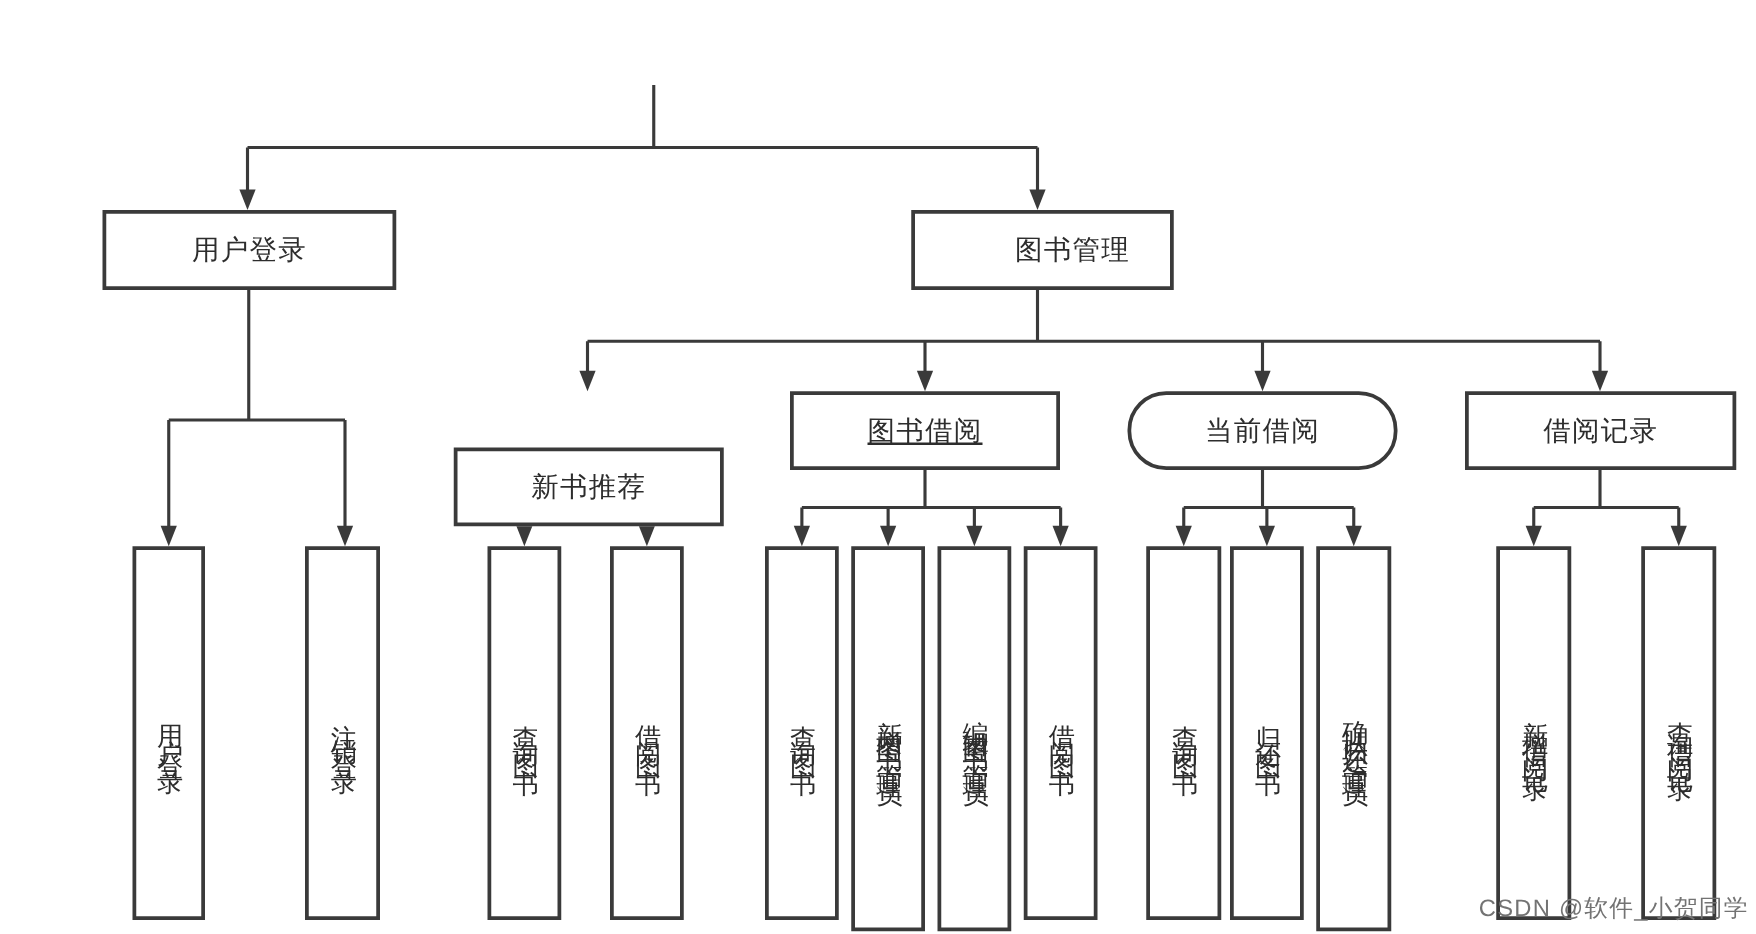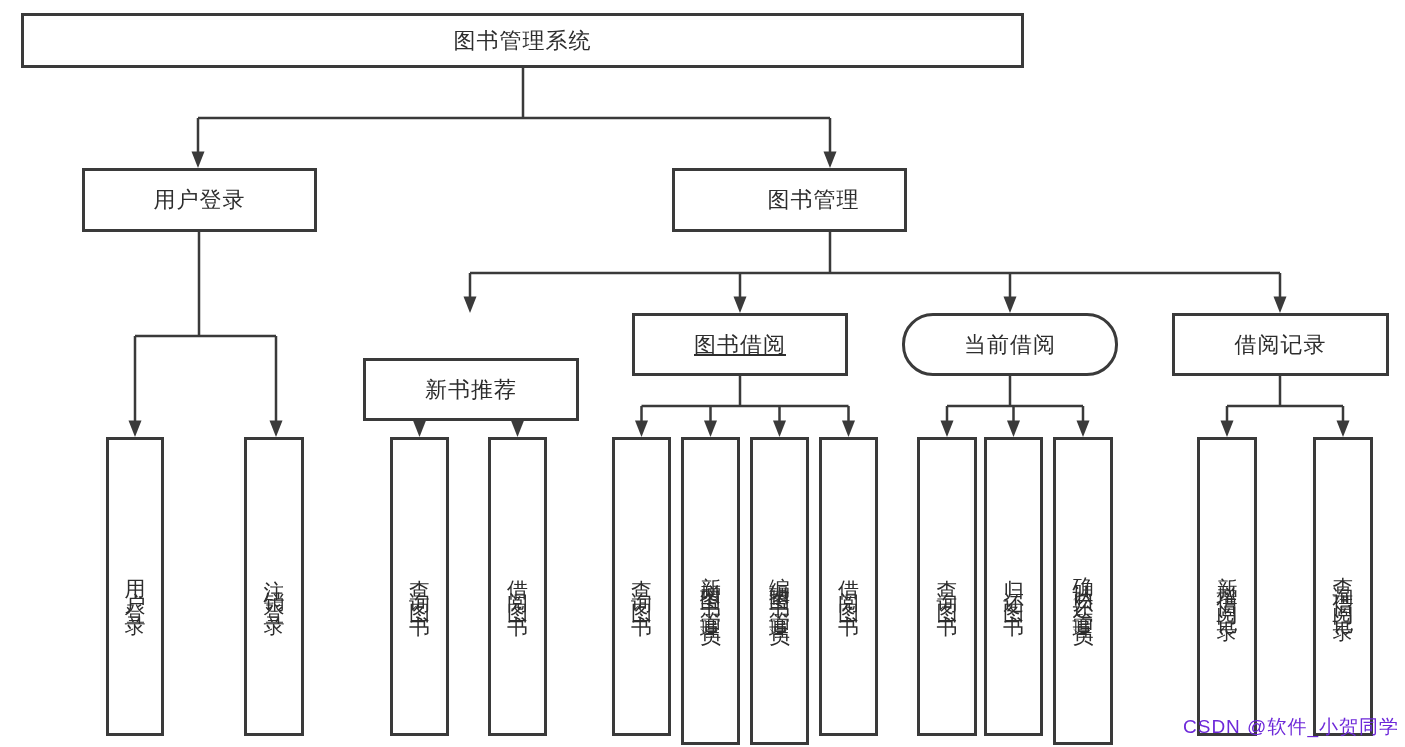--- a/index.html
+++ b/index.html
@@ -20,21 +20,21 @@
     display:flex; align-items:center; justify-content:center;
     z-index:2;
   }
   .node.h { font-size:22px; letter-spacing:1px; white-space:nowrap; }
   .node.v { writing-mode:vertical-rl; text-orientation:mixed; font-size:21px; }
   .node.v.s4 { letter-spacing:12px; }
   .node.v.s6 { letter-spacing:9px; }
   .node.v.s9 { letter-spacing:7px; }
   .watermark {
     position:absolute; left:1183px; top:714px;
-    font-size:19px; color:#6d28d9; letter-spacing:1px;
+    font-size:19px; color:#737373; letter-spacing:1px;
     z-index:5; white-space:nowrap;
   }
 </style>
 </head>
 <body>
 
 <div class="canvas">
 
   <svg class="connectors" width="1405" height="747" viewBox="0 0 1405 747">
     <g stroke="#3a3a3a" stroke-width="2.5" fill="none">
@@ -62,24 +62,23 @@
       <polygon points="773,420.5 786,420.5 779.5,437"></polygon>
       <polygon points="842,420.5 855,420.5 848.5,437"></polygon>
       <polygon points="940.5,420.5 953.5,420.5 947,437"></polygon>
       <polygon points="1007,420.5 1020,420.5 1013.5,437"></polygon>
       <polygon points="1076.5,420.5 1089.5,420.5 1083,437"></polygon>
       <polygon points="1220.5,420.5 1233.5,420.5 1227,437"></polygon>
       <polygon points="1336.5,420.5 1349.5,420.5 1343,437"></polygon>
     </g>
   </svg>
 
-  <div class="node h" style="left:21px; top:13px; width:1003px; height:55px;">图书管理系统</div>
 
   <div class="node h" style="left:82px; top:168px; width:235px; height:64px;">用户登录</div>
-  <div class="node h" style="left:672px; top:168px; width:235px; height:64px;padding-left:48px;">图书管理</div>
+  <div class="node h" style="left:729px; top:168px; width:210px; height:64px;padding-left:48px;">图书管理</div>
 
   <div class="node h" style="left:363px; top:313px; width:216px; height:63px;margin-top:45px;">新书推荐</div>
   <div class="node h" style="left:632px; top:313px; width:216px; height:63px;text-decoration:underline;">图书借阅</div>
   <div class="node h" style="left:902px; top:313px; width:216px; height:63px;border-radius:31px;">当前借阅</div>
   <div class="node h" style="left:1172px; top:313px; width:217px; height:63px;">借阅记录</div>
 
   <div class="node v s4" style="left:106px; top:437px; width:58px; height:299px;">用户登录</div>
   <div class="node v s4" style="left:244px; top:437px; width:60px; height:299px;">注销登录</div>
 
   <div class="node v s4" style="left:390px; top:437px; width:59px; height:299px;">查询图书</div>

